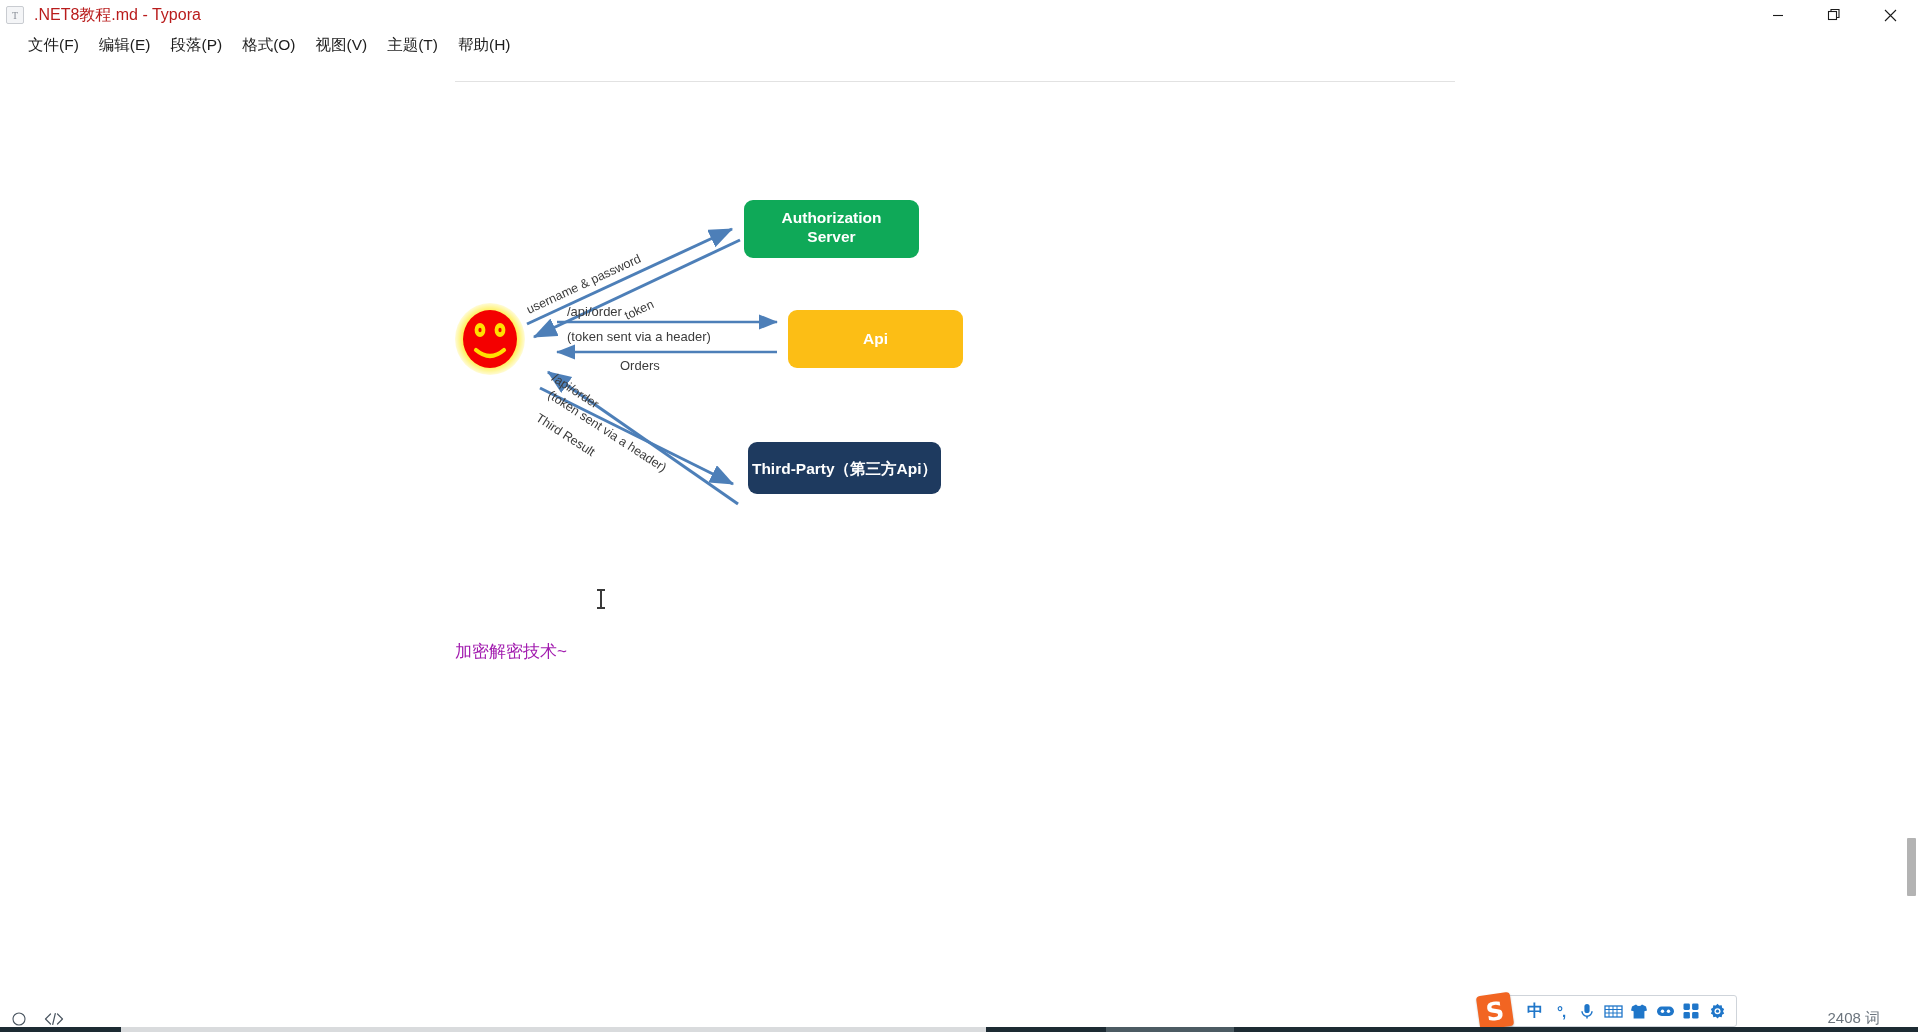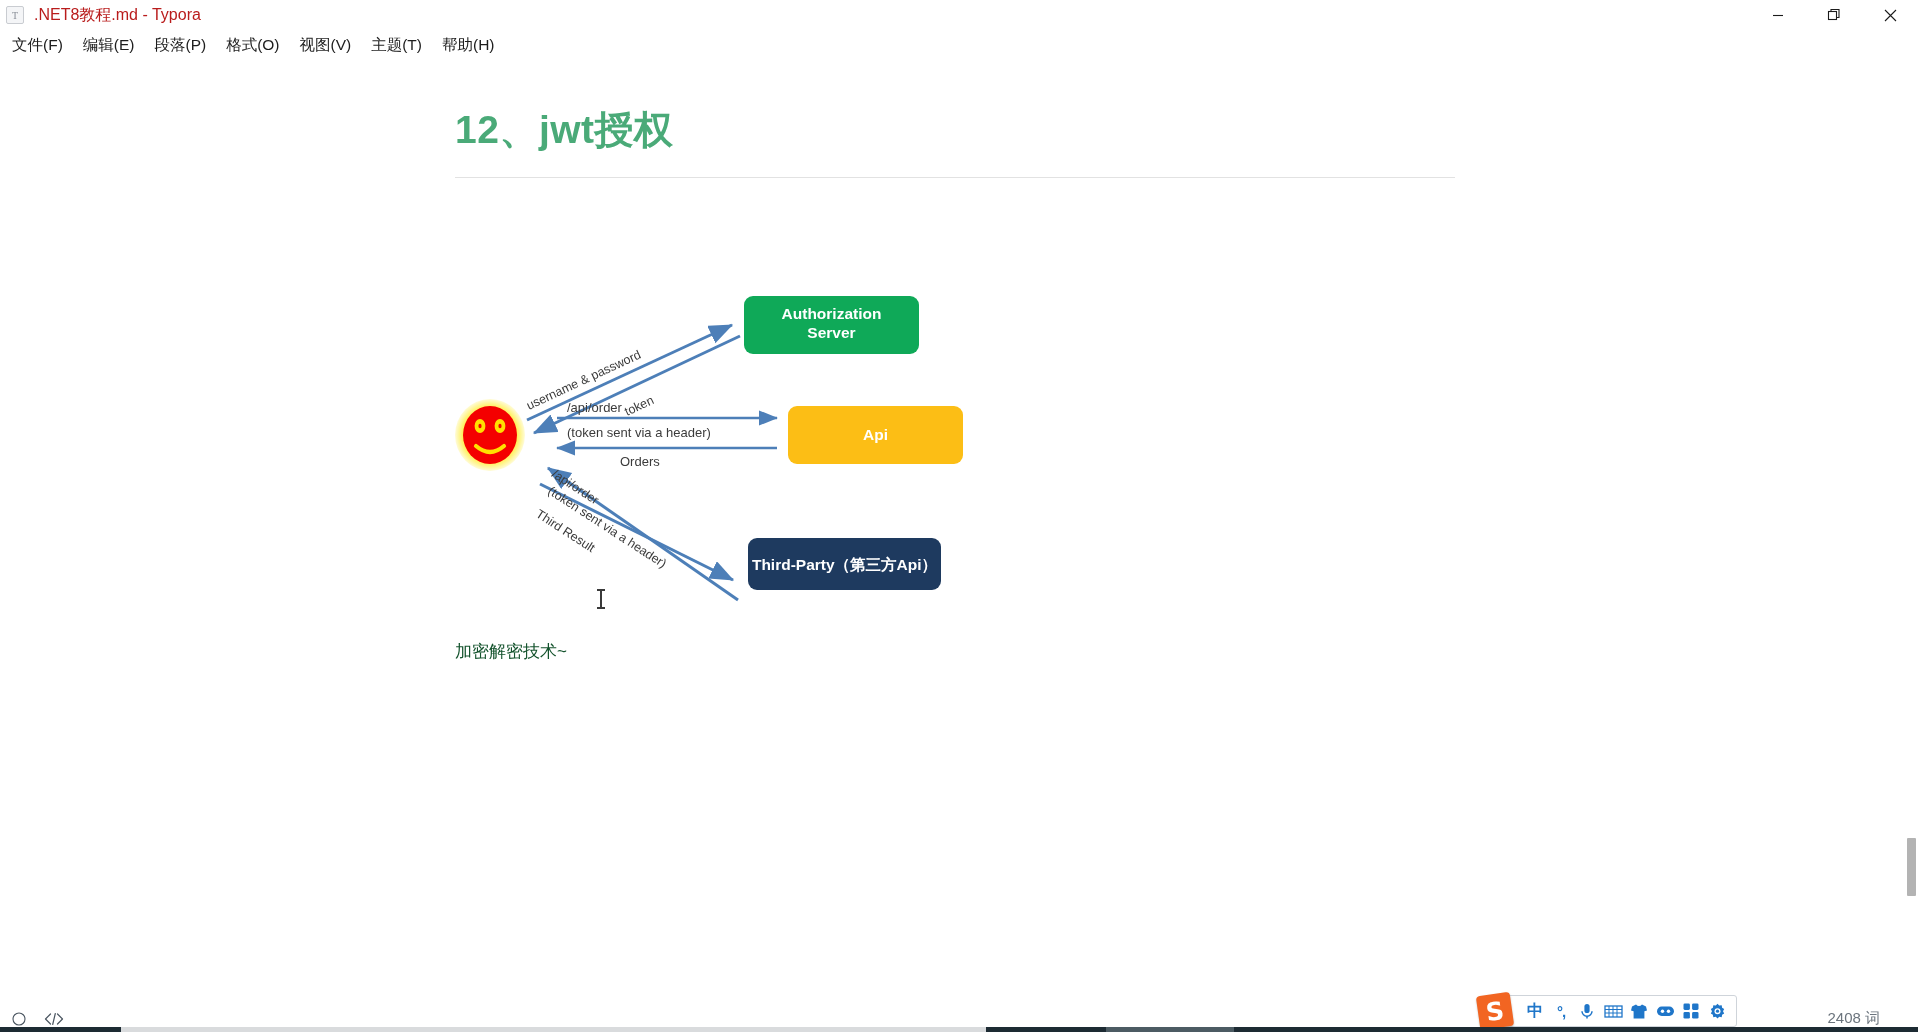--- a/index.html
+++ b/index.html
@@ -41,21 +41,21 @@
     color: #1b1b1b;
   }
   .winbtn svg { display: block; }
 
   
   .menubar {
     position: absolute; top: 30px; left: 0;
     width: 1918px; height: 30px;
     background: #ffffff;
     display: flex; align-items: center;
-    padding-left: 2px;
+    padding-left: 18px;
   }
   .menu-item {
     font-size: 15.5px;
     color: #1d1d1d;
     padding: 3px 10px;
     white-space: nowrap;
     cursor: default;
   }
 
   
@@ -104,21 +104,21 @@
   .caret::before, .caret::after {
     content:""; position:absolute; left:-3px; width:8px; height:2px; background:#3a3a3a;
   }
   .caret::before { top:-1px; }
   .caret::after { bottom:-1px; }
 
   .para {
     position: absolute;
     left: 0px; top: 580px;
     font-size: 17px;
-    color: #14532d;
+    color: #a21caf;
     font-family: "Liberation Sans", "DejaVu Sans", sans-serif;
   }
 
   
   .scrollbar {
     position: absolute;
     right: 0; top: 60px;
     width: 14px; height: 950px;
     background: #ffffff;
   }
@@ -225,21 +225,20 @@
   <div class="menu-item">段落(P)</div>
   <div class="menu-item">格式(O)</div>
   <div class="menu-item">视图(V)</div>
   <div class="menu-item">主题(T)</div>
   <div class="menu-item">帮助(H)</div>
 </div>
 
 <div class="docarea">
   <div class="page">
 
-    <div class="h1">12、jwt授权</div>
     <div class="hr"></div>
 
     <div class="diagram-wrap">
       <svg width="530" height="330" viewBox="0 0 530 330">
         <defs>
           <marker id="ah" markerWidth="9" markerHeight="9" refX="7.6" refY="3.2" orient="auto">
             <path d="M0,0 L8,3.2 L0,6.4 z" fill="#4d7fb8"></path>
           </marker>
           <radialGradient id="glow" cx="50%" cy="50%" r="50%">
             <stop offset="62%" stop-color="#ffe800" stop-opacity="1"></stop>

